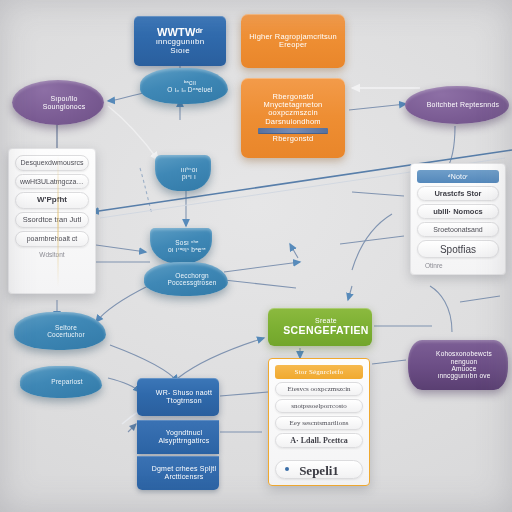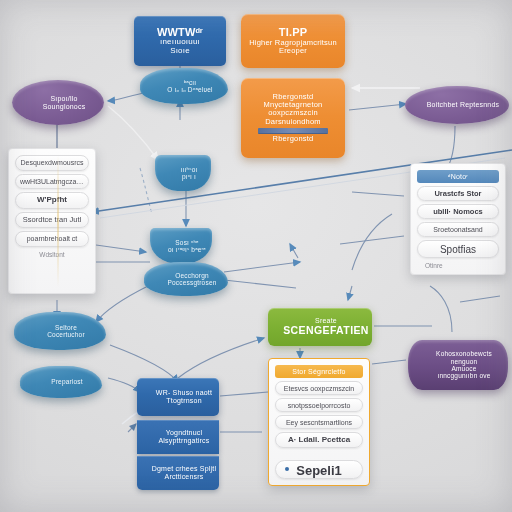--- a/index.html
+++ b/index.html
@@ -233,26 +233,25 @@
       <path d="M404,236 L340,244"></path>
       <path d="M404,196 L352,192"></path>
 
       <path d="M57,150 L57,166"></path>
       <path d="M500,296 L460,302"></path>
     </g>
   </svg>
 
   <div class="node blue-box" style="left:134px;top:16px;width:92px;height:50px;font-size:8px;padding:0 6px;">
     <span class="ln" style="font-size:11px;font-weight:bold;">WWTWᵈʳ</span>
-    <span class="ln">ıneııuoıuuı</span>
+    <span class="ln">ınncggunııbn</span>
     <span class="ln">Sıoıe</span>
   </div>
 
   <div class="node orange-box" style="left:241px;top:14px;width:104px;height:54px;font-size:7.5px;padding:4px 5px;">
-    <span class="ln" style="font-size:11px;font-weight:bold;">TI.PP</span>
     <span class="ln">Higher Ragropjamcritsun</span>
     <span class="ln">Ereoper</span>
   </div>
 
   <div class="node orange-box" style="left:241px;top:78px;width:104px;height:80px;font-size:7.5px;padding:6px 5px;gap:0;">
     <span class="ln">Rbergonstd</span>
     <span class="ln">Mnyctetagrneton</span>
     <span class="ln">ooxpczmszcin</span>
     <span class="ln">Darsnuiondhom</span>
     <span class="linkline"></span>
@@ -334,21 +333,21 @@
 
   <div class="card" style="left:410px;top:163px;width:96px;height:112px;">
     <div class="card-hd blue">ᵈNotoʳ</div>
     <div class="row" style="font-size:7.5px;font-weight:bold;color:#3f3f47;">Urastcfs Stor</div>
     <div class="row" style="font-size:7.5px;font-weight:bold;color:#3f3f47;">ubIII· Nomocs</div>
     <div class="row">Sroetoonatsand</div>
     <div class="row" style="font-size:10px;font-weight:normal;color:#3f3f47;">Spotfias</div>
     <div class="card-ft" style="text-align:left;padding-left:8px;">Otinre</div>
   </div>
 
-  <div class="card" style="left:268px;top:358px;width:102px;height:128px;border:1px solid #f0a92f;">
+  <div class="card" style="left:268px;top:358px;width:102px;height:128px;border:1px solid #f0a92f;font-family:Liberation Serif, serif;">
     <div class="card-hd amber">Stor Ségnrcletfo</div>
     <div class="row">Etesvcs ooxpczmszcin</div>
     <div class="row">snotpssoelporrcosto</div>
     <div class="row">Eey  sescntsmartlions</div>
     <div class="row" style="font-size:8px;font-weight:bold;color:#3f3f47;">A· Ldall. Pcettca</div>
     <div class="row bulleted" style="font-size:13px;font-weight:bold;color:#3a3a42;margin-top:9px;">
       <span class="bullet"></span>
       <span>Sepeli1</span>
     </div>
   </div>

